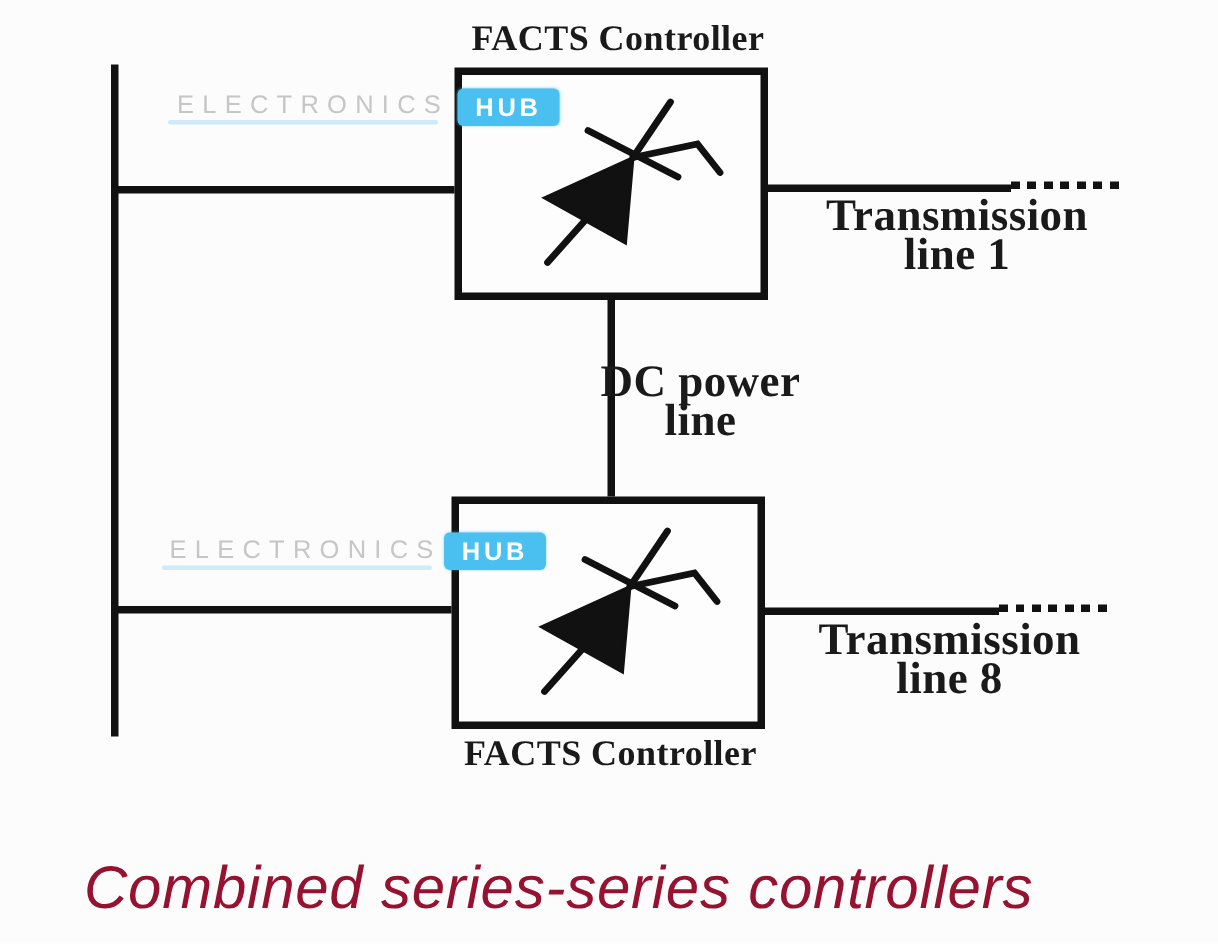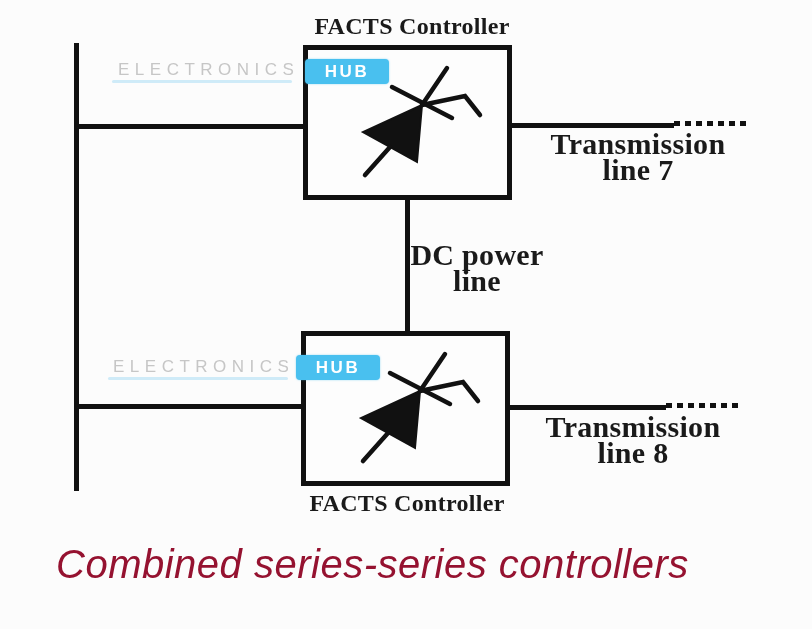--- a/index.html
+++ b/index.html
@@ -48,37 +48,37 @@
   }
   .wm-underline {
     position: absolute;
     height: 3px;
     width: 180px;
     background: rgba(140, 210, 243, 0.4);
     border-radius: 2px;
   }
   .wm-badge {
     position: absolute;
-    width: 84px; height: 25px;
+    width: 68px; height: 25px;
     background: #49c0ef;
     border-radius: 4px;
     color: #ffffff;
     font-family: "Liberation Sans", sans-serif;
     font-weight: 700;
     font-size: 17px;
     letter-spacing: 2.5px;
     display: flex;
     align-items: center;
     justify-content: center;
     box-shadow: 0 0 2px rgba(73,192,239,0.6);
   }
   .caption {
     position: absolute;
     left: 56px;
-    top: 542px;
+    top: 570px;
     width: 720px;
     font-family: "Liberation Sans", sans-serif;
     font-style: italic;
     font-size: 40px;
     letter-spacing: 0.5px;
     color: #951230;
     z-index: 3;
     white-space: nowrap;
   }
 </style>
@@ -115,28 +115,28 @@
       <line x1="114" y1="55" x2="139" y2="18"></line>
       <polyline points="114,55 157,46 172,65"></polyline>
       <line x1="82" y1="97" x2="57" y2="125"></line>
     </svg>
   </div>
 
   <div class="diagram-label facts-title" style="left:296px; top:13px;">FACTS Controller</div>
 
   <div class="diagram-label facts-title" style="left:291px; top:490px;">FACTS Controller</div>
 
-  <div class="diagram-label" style="left:398px; top:242px; width:158px;">
+  <div class="diagram-label" style="left:388px; top:242px; width:158px;">
     <div>DC power</div>
     <div>line</div>
   </div>
 
   <div class="diagram-label" style="left:547px; top:131px; width:182px;">
     <div>Transmission</div>
-    <div>line 7</div>
+    <div>line 1</div>
   </div>
 
   <div class="diagram-label" style="left:542px; top:414px; width:182px;">
     <div>Transmission</div>
     <div>line 8</div>
   </div>
 
   <div class="watermark">
     <span class="wm-text" style="left:118px; top:60px;">ELECTRONICS</span>
     <span class="wm-underline" style="left:112px; top:80px;"></span>

